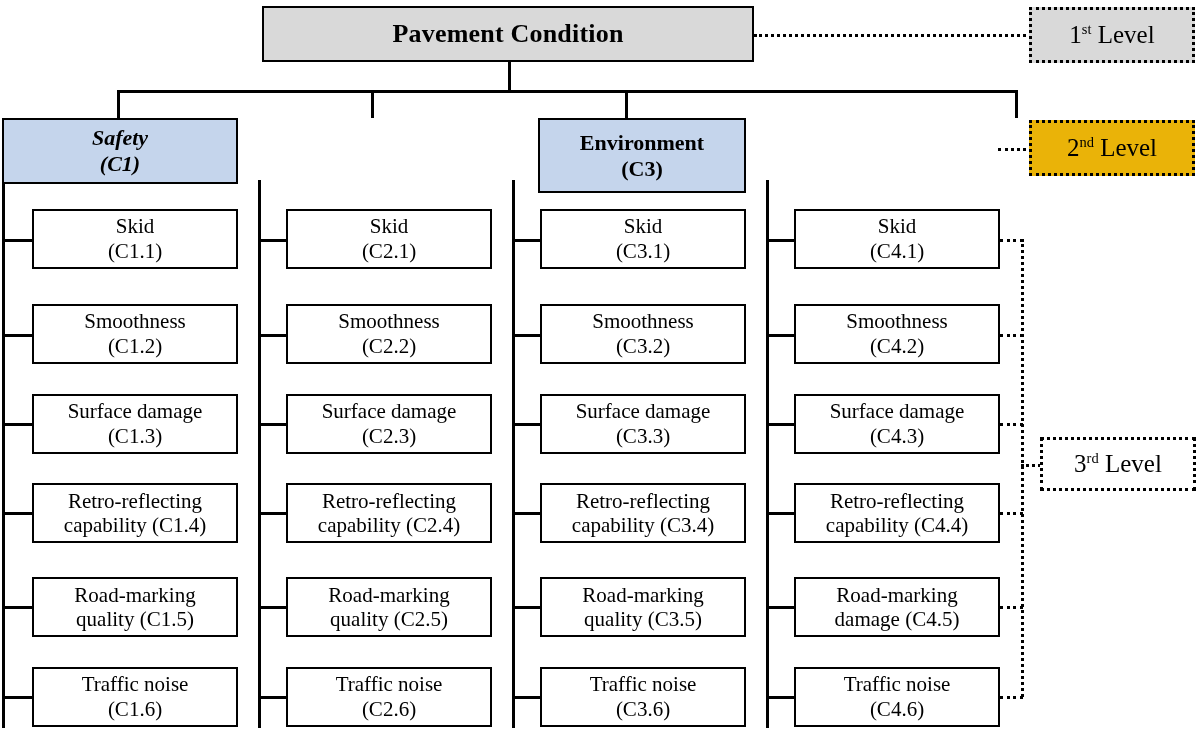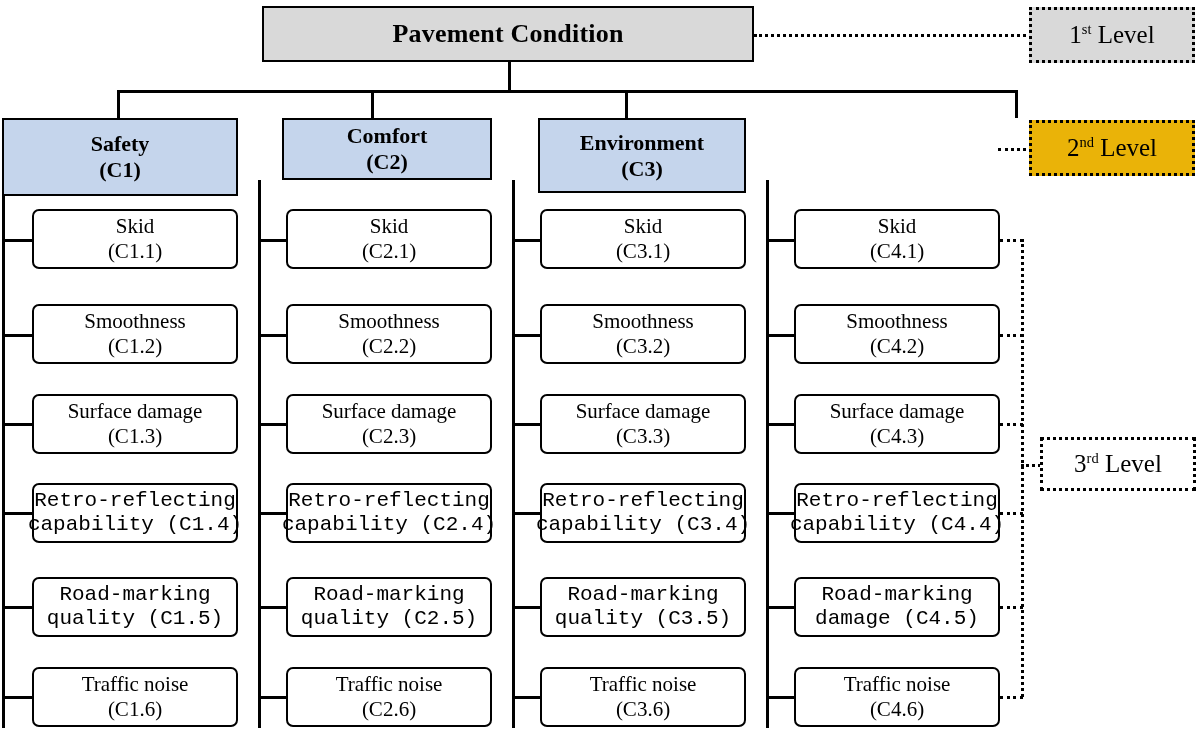--- a/index.html
+++ b/index.html
@@ -47,23 +47,22 @@
     font-weight: bold;
     font-size: 22px;
   }
 
   
   .leaf {
     background: #ffffff;
     font-weight: normal;
     font-size: 21px;
     border-width: 2.5px;
-    border-radius: 7px;
-  }
-  .leaf.wrap { line-height: 1.15; font-family: Liberation Mono, monospace; }
+  }
+  .leaf.wrap { line-height: 1.15; }
 
   
   .ln-v, .ln-h {
     position: absolute;
     background: #000;
     z-index: 1;
   }
   .ln-v { width: 2.5px; }
   .ln-h { height: 2.5px; }
 
@@ -111,27 +110,23 @@
   <div class="ln-h" style="left:117px; top:90px; width:900px;"></div>
   <div class="ln-v" style="left:117px; top:90px; height:28px;"></div>
   <div class="ln-v" style="left:371px; top:90px; height:28px;"></div>
   <div class="ln-v" style="left:625px; top:90px; height:28px;"></div>
   <div class="ln-v" style="left:1015px; top:90px; height:28px;"></div>
 
   <div class="node root" style="left:262px; top:6px; width:492px; height:56px;">
     <span class="ln">Pavement Condition</span>
   </div>
 
-  <div class="node crit" style="left:2px; top:118px; width:236px; height:78px;">
+  <div class="node crit" style="left:2px; top:118px; width:236px; height:66px;font-style:italic;">
     <span class="ln">Safety</span>
     <span class="ln">(C1)</span>
-  </div>
-  <div class="node crit" style="left:282px; top:118px; width:210px; height:62px;">
-    <span class="ln">Comfort</span>
-    <span class="ln">(C2)</span>
   </div>
   <div class="node crit" style="left:538px; top:118px; width:208px; height:75px;">
     <span class="ln">Environment</span>
     <span class="ln">(C3)</span>
   </div>
 
   <div class="ln-v" style="left:2px;   top:180px; height:548px;"></div>
   <div class="ln-v" style="left:258px; top:180px; height:548px;"></div>
   <div class="ln-v" style="left:512px; top:180px; height:548px;"></div>
   <div class="ln-v" style="left:766px; top:180px; height:548px;"></div>

